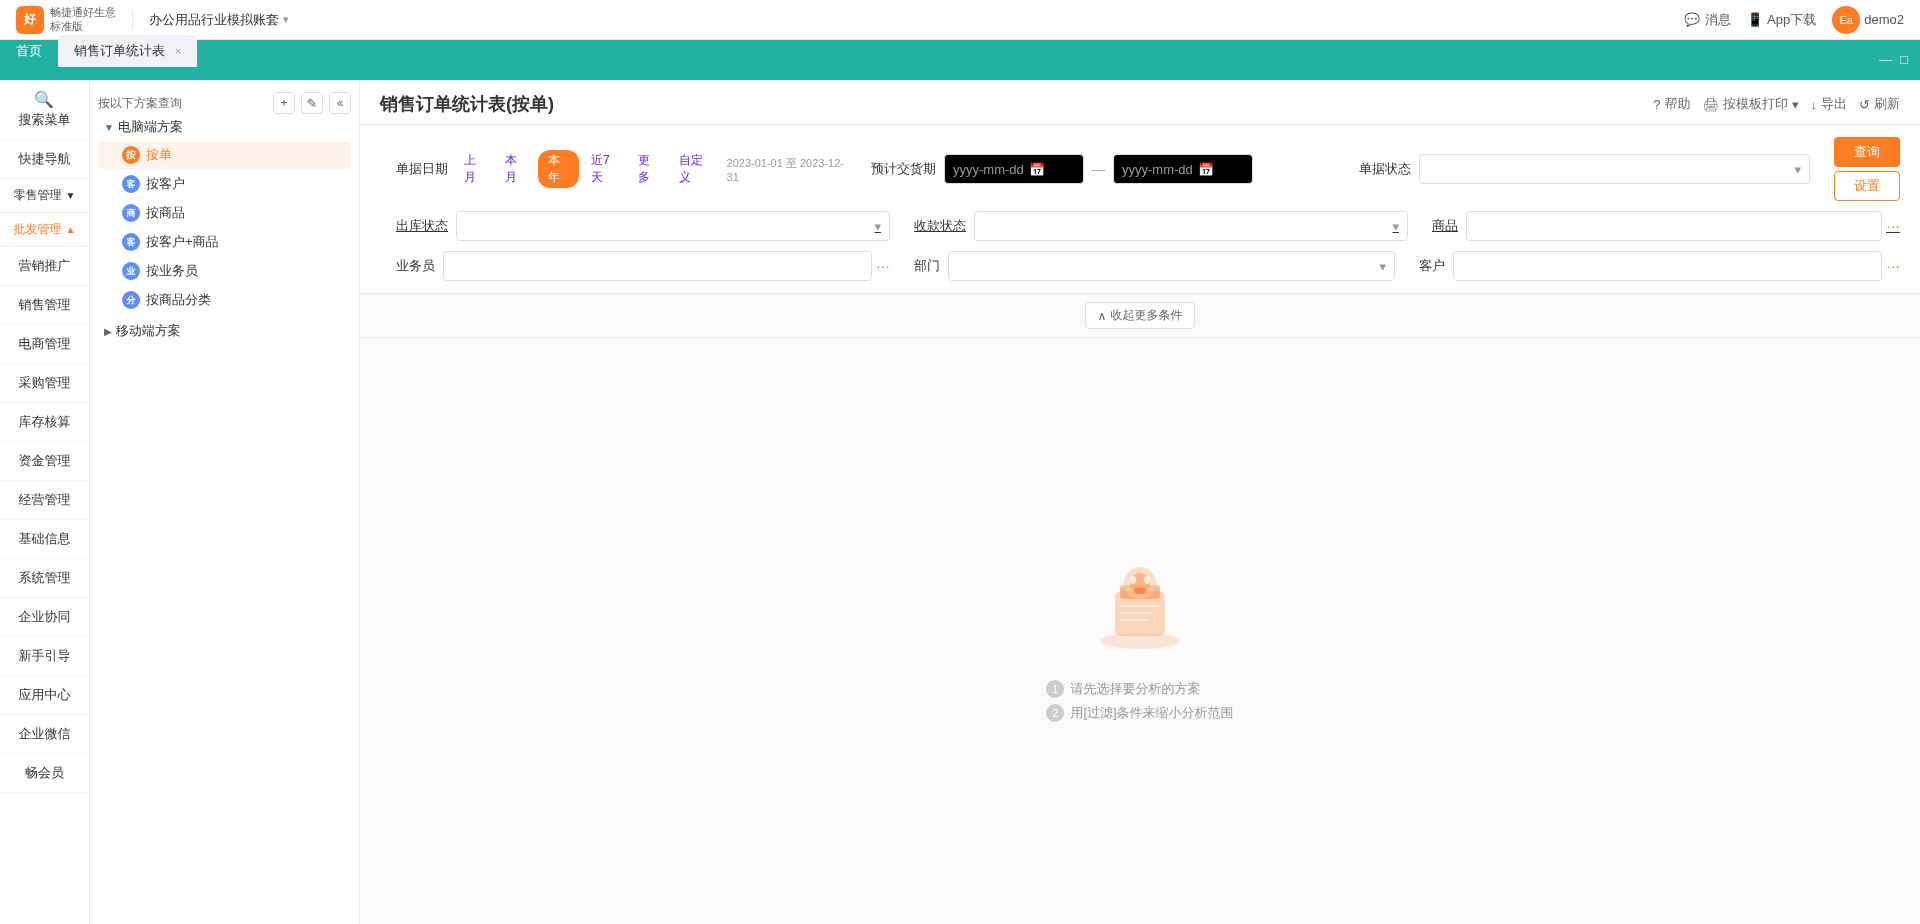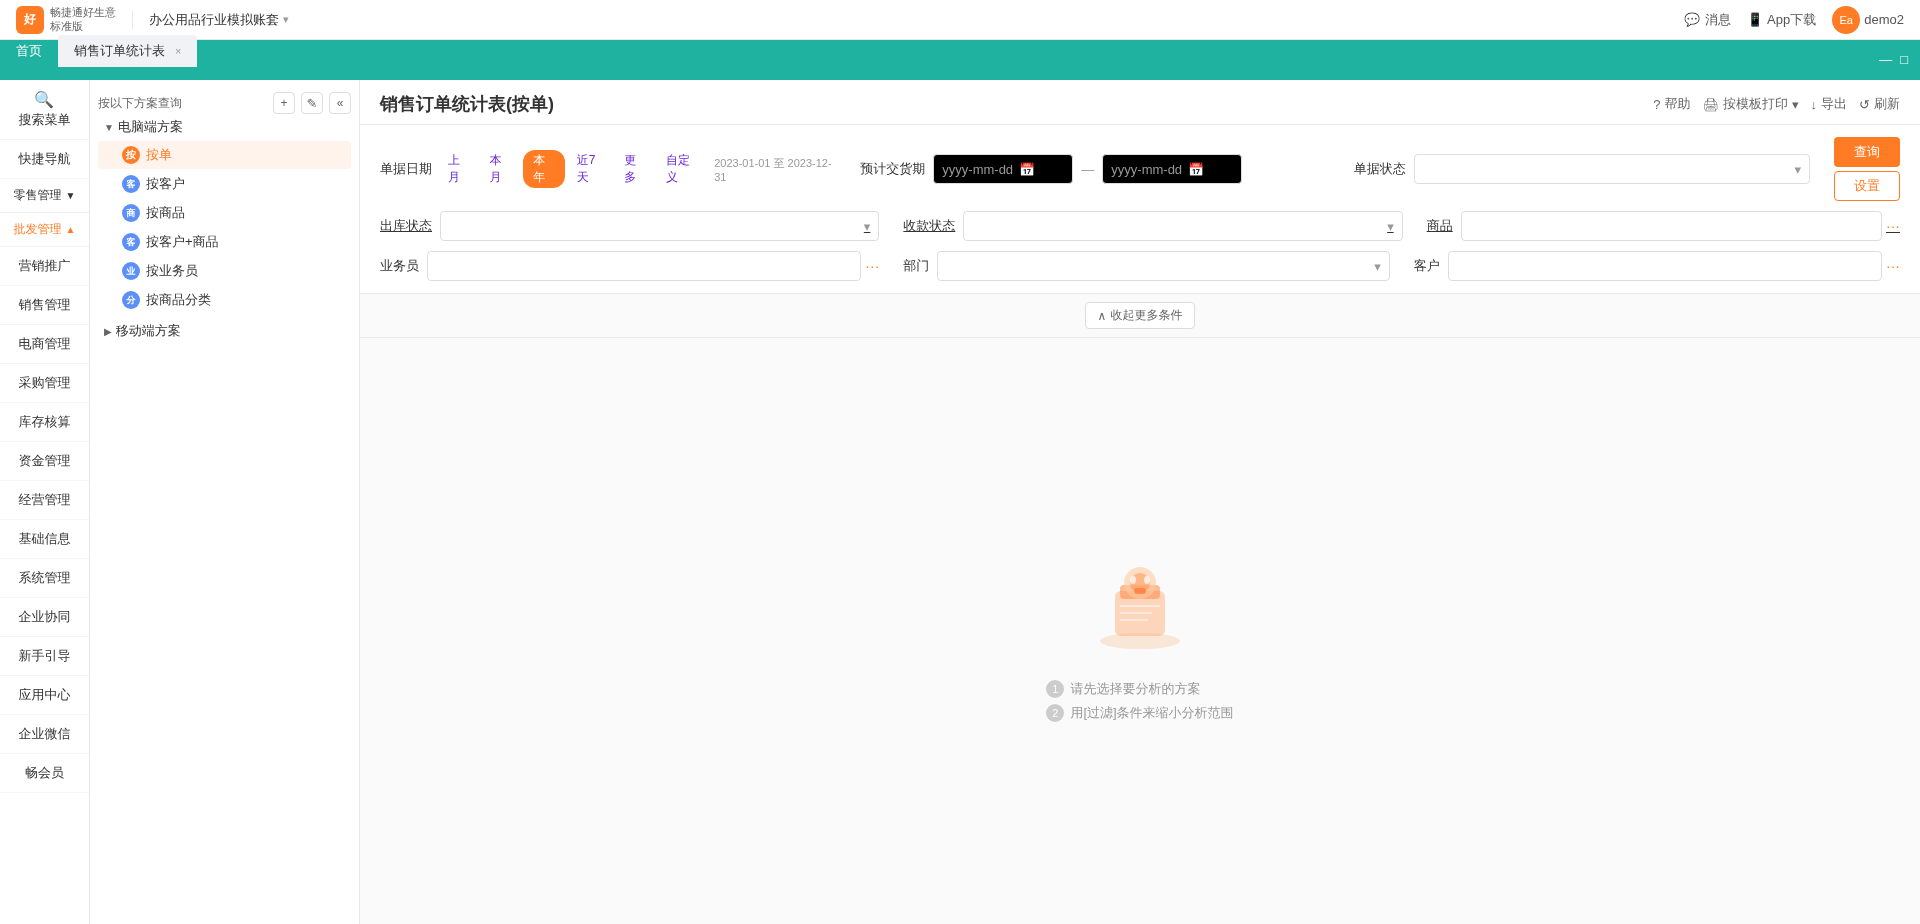--- a/index.html
+++ b/index.html
@@ -60,21 +60,21 @@
     .right-panel { flex: 1; display: flex; flex-direction: column; overflow: hidden; }
 
     
     .page-header { background: white; padding: 12px 20px 8px; border-bottom: 1px solid #e8e8e8; display: flex; align-items: center; justify-content: space-between; flex-shrink: 0; }
     .page-title { font-size: 18px; font-weight: 600; color: #333; }
     .page-actions { display: flex; gap: 12px; align-items: center; }
     .action-link { display: flex; align-items: center; gap: 4px; color: #666; font-size: 13px; cursor: pointer; }
 
     
     .filter-area { background: white; padding: 12px 20px; border-bottom: 1px solid #e8e8e8; flex-shrink: 0; }
-    .filter-label { font-size: 13px; color: #333; white-space: nowrap; }
+    .filter-label { font-size: 13px; color: #333; white-space: nowrap; margin-left: 16px; }
     .date-tabs { display: flex; align-items: center; gap: 4px; }
     .date-tab { padding: 2px 8px; font-size: 12px; cursor: pointer; border-radius: 3px; color: #6d28d9; }
     .date-tab.active-tab { background: #ff7c25; color: white; border-radius: 12px; padding: 2px 10px; }
     .date-range-text { font-size: 11px; color: #999; margin-left: 4px; }
     .more-dots { color: #ff7c25; cursor: pointer; font-size: 14px; }
     .filter-date-input { display: flex; align-items: center; height: 30px; border: 1px solid #ddd; border-radius: 4px; padding: 0 8px; background: #000000; font-size: 13px; color: #999; min-width: 140px; gap: 6px; }
     .filter-date-input .cal-icon { color: #ff7c25; font-size: 13px; }
     .filter-dash { color: #999; padding: 0 4px; }
 
     

